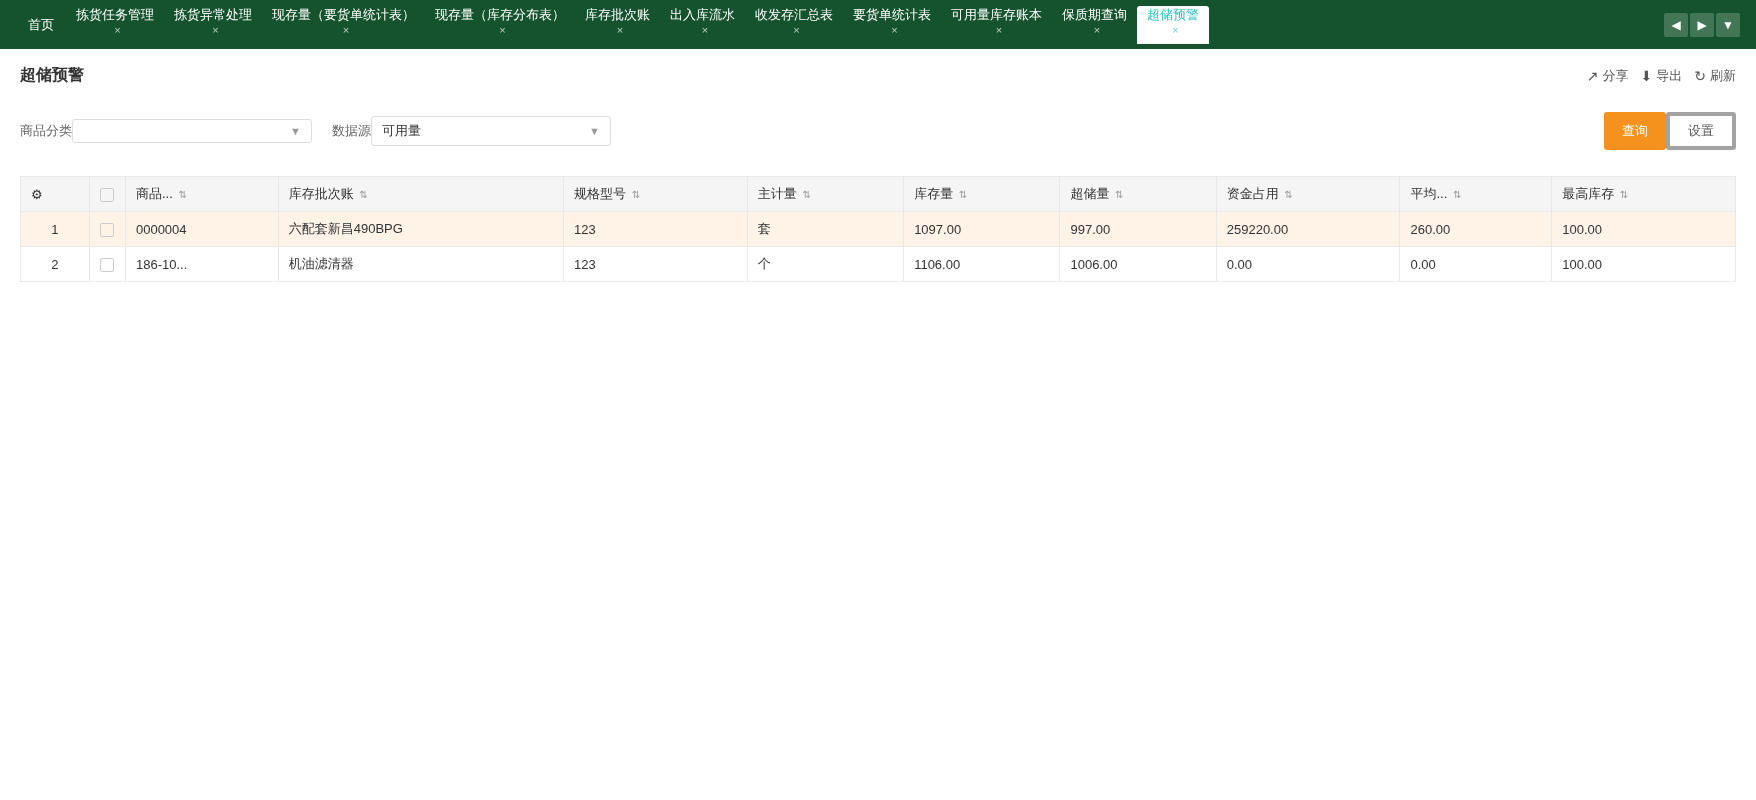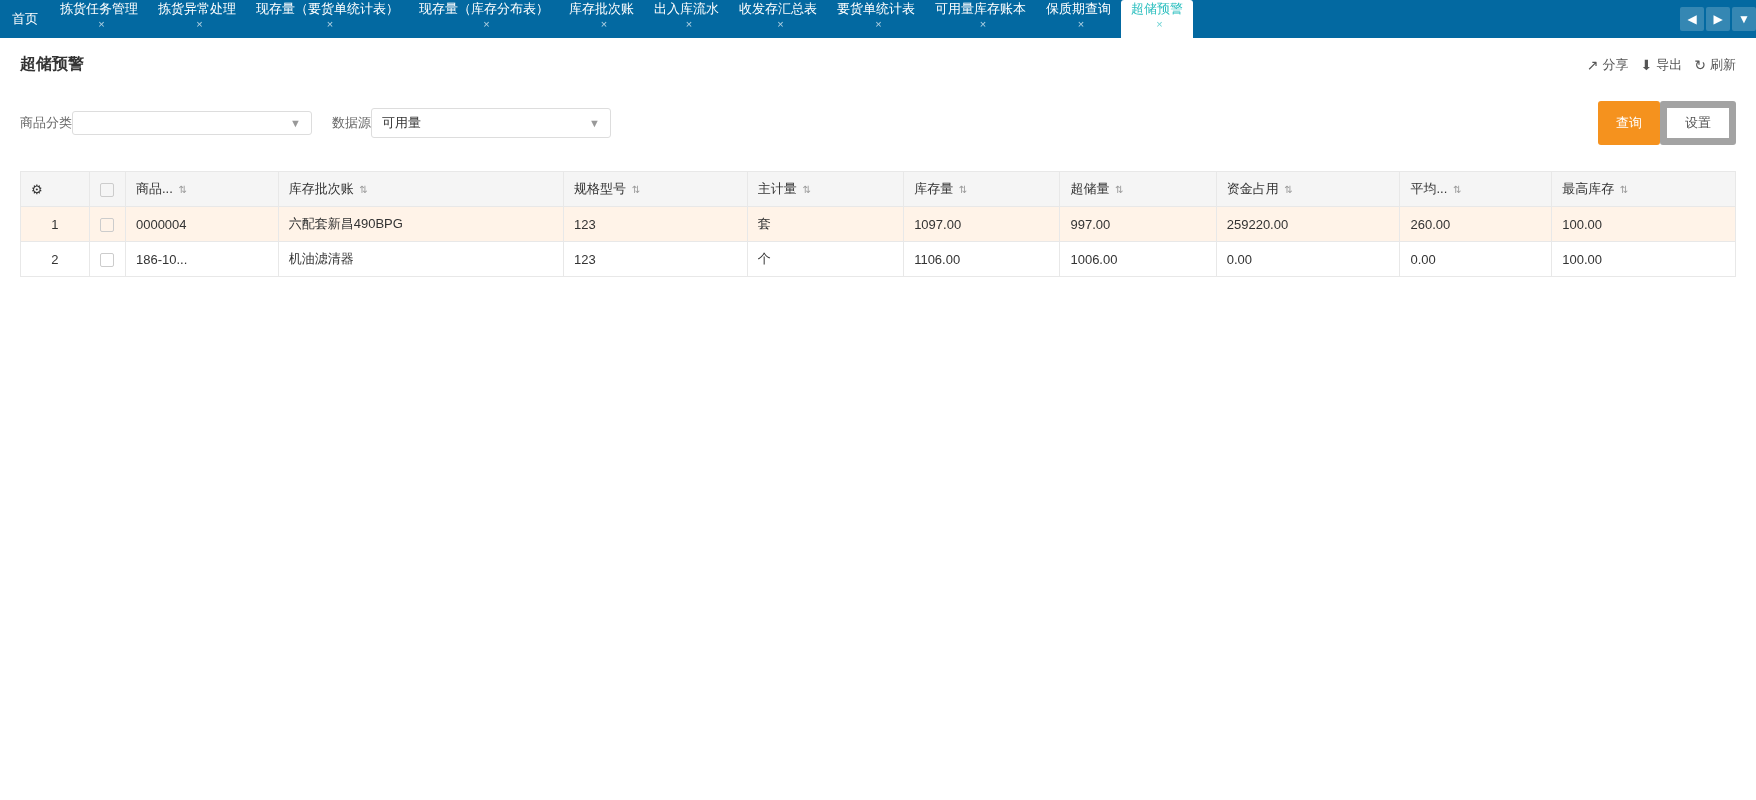--- a/index.html
+++ b/index.html
@@ -2,23 +2,23 @@
 <html><head>
   <meta charset="utf-8">
   <style>
     * { box-sizing: border-box; margin: 0; padding: 0; }
     body { font-family: "Microsoft YaHei", "PingFang SC", Arial, sans-serif; font-size: 13px; background: #fff; color: #333; }
 
     
     .topbar {
       display: flex;
       align-items: center;
-      background: #0369a1;
-      height: 38px;
-      padding: 0 0;
+      background: #14532d;
+      height: 49px;
+      padding: 0 16px;
       overflow: hidden;
       white-space: nowrap;
     }
     .topbar-item {
       display: flex;
       align-items: center;
       padding: 0 10px;
       height: 38px;
       color: #fff;
       font-size: 13px;
@@ -94,21 +94,21 @@
       color: #fff;
       border: none;
       padding: 6px 18px;
       border-radius: 3px;
       cursor: pointer;
       font-size: 13px;
     }
     .btn-default {
       background: #fff;
       color: #555;
-      border: 7px solid #a3a3a3;
+      border: 4px solid #a3a3a3;
       padding: 6px 18px;
       border-radius: 3px;
       cursor: pointer;
       font-size: 13px;
     }
 
     
     .filter-row {
       display: flex;
       align-items: center;

